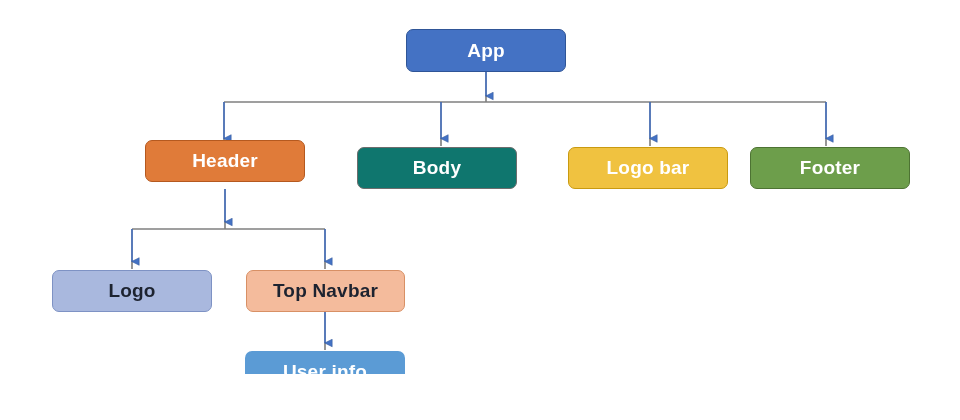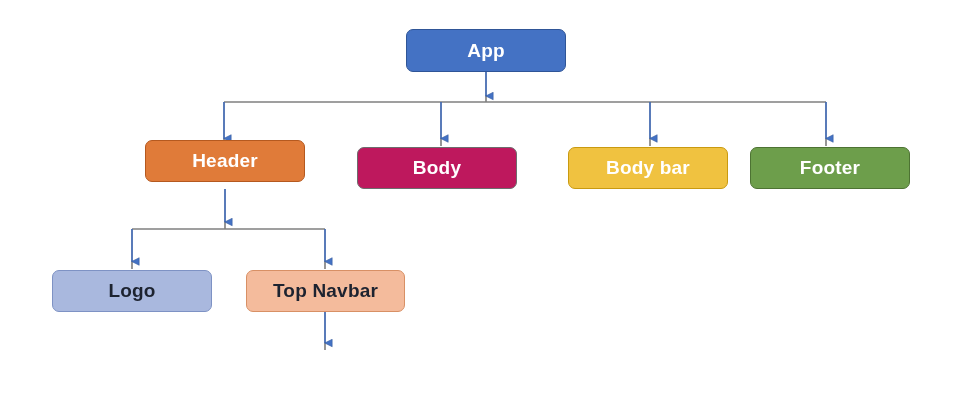--- a/index.html
+++ b/index.html
@@ -40,21 +40,21 @@
   }
   .node.light-text { color: #ffffff; }
   .node.dark-text  { color: #1d2330; }
 
   
   .n-app       { left:406px; top:29px;  width:160px; height:43px;
                  background:#4472c4; border:1.4px solid #2f5597; }
   .n-header    { left:145px; top:140px; width:160px; height:42px;
                  background:#e07b39; border:1.4px solid #b5591f; }
   .n-body      { left:357px; top:147px; width:160px; height:42px;
-                 background:#be185d; border:1.4px solid #6d6d6d; }
+                 background:#0f766e; border:1.4px solid #6d6d6d; }
   .n-sidebar   { left:568px; top:147px; width:160px; height:42px;
                  background:#f0c240; border:1.4px solid #c99a10; }
   .n-footer    { left:750px; top:147px; width:160px; height:42px;
                  background:#6d9e4b; border:1.4px solid #4d7333;text-align:right; }
   .n-logo      { left:52px;  top:270px; width:160px; height:42px;
                  background:#a9b8de; border:1.4px solid #7e92c4; }
   .n-navbar    { left:246px; top:270px; width:159px; height:42px;
                  background:#f4bb9c; border:1.4px solid #d89065; }
   .n-userinfo  { left:245px; top:351px; width:160px; height:41px;
                  background:#5b9bd5; border:none; }
@@ -127,29 +127,32 @@
 
   <div class="node n-header light-text">
     <span>Header</span>
   </div>
 
   <div class="node n-body light-text">
     <span>Body</span>
   </div>
 
   <div class="node n-sidebar light-text">
-    <span>Body bar</span>
+    <span>Logo bar</span>
   </div>
 
   <div class="node n-footer light-text">
     <span>Footer</span>
   </div>
 
   <div class="node n-navbar dark-text">
     <span>Top Navbar</span>
   </div>
 
   <div class="node n-logo dark-text">
     <span>Logo</span>
   </div>
 
+  <div class="node n-userinfo light-text">
+    <span>User info</span>
+  </div>
 
 </div>
 
 </body></html>

